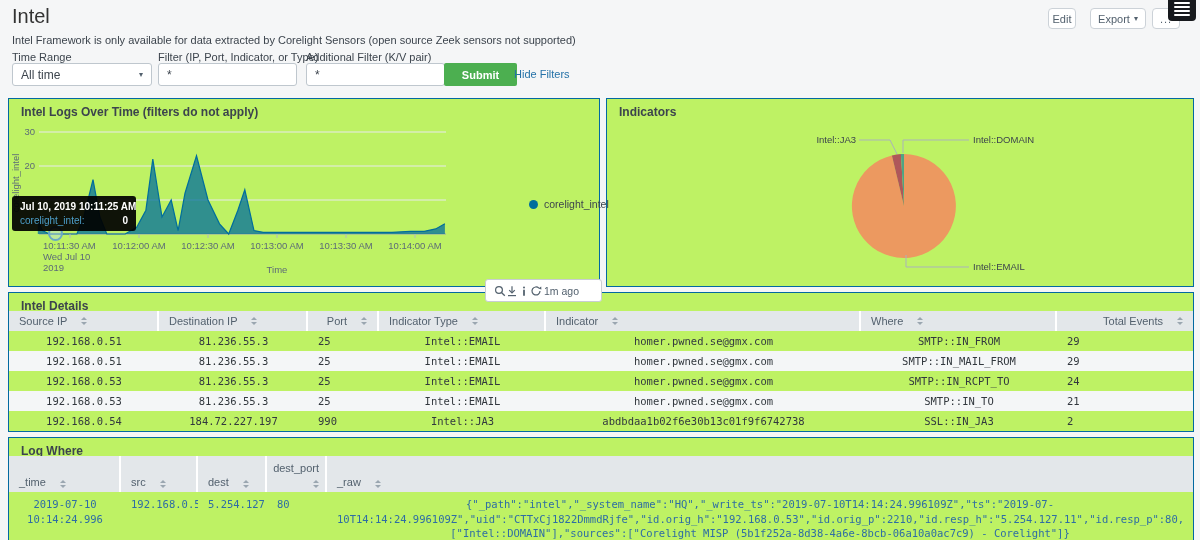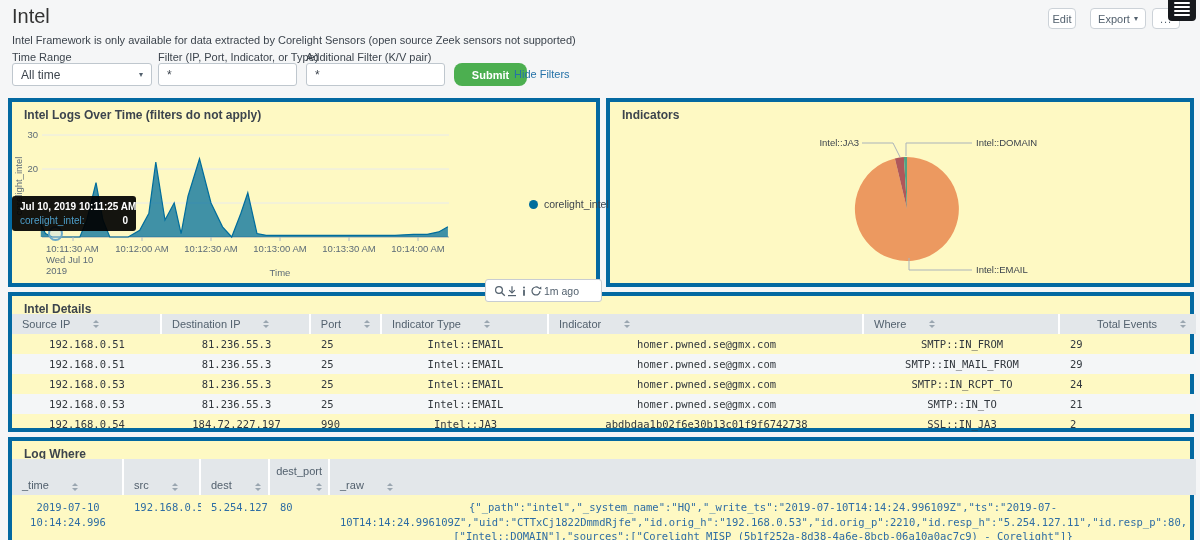--- a/index.html
+++ b/index.html
@@ -26,26 +26,26 @@
 
   
   .f-label{position:absolute;top:51px;font-size:11px;color:#3c444d;}
   .lbl-time{left:12px;} .lbl-filter{left:158px;} .lbl-add{left:306px;}
   .control{position:absolute;top:63px;height:23px;background:#fff;border:1px solid #bfc7ce;border-radius:3px;
            box-sizing:border-box;font-size:12px;color:#3c444d;}
   .select{left:12px;width:140px;display:flex;align-items:center;padding:0 8px;cursor:pointer;}
   .select .caret{margin-left:auto;}
   .input1{left:158px;width:139px;} .input2{left:306px;width:139px;}
   input.control{padding:0 8px;outline:none;font-family:inherit;}
-  .submit-btn{position:absolute;left:454px;top:63px;width:73px;height:23px;background:#4caf50;border:none;border-radius:8px;
+  .submit-btn{position:absolute;left:444px;top:63px;width:73px;height:23px;background:#4caf50;border:none;border-radius:2px;
               color:#fff;font-size:11px;font-weight:bold;display:flex;align-items:center;justify-content:center;cursor:pointer;}
   .hide-link{position:absolute;left:514px;top:68px;font-size:11px;color:#2572a8;cursor:pointer;}
 
   
-  .panel{position:absolute;background:#fef9c3;border:4px solid #0369a1;box-sizing:border-box;}
+  .panel{position:absolute;background:#bef264;border:1px solid #0369a1;box-sizing:border-box;}
   .panel-title{position:absolute;left:12px;top:6px;font-size:12px;font-weight:bold;color:#3c444d;white-space:nowrap;}
   .chart-panel{left:8px;top:98px;width:592px;height:189px;}
   .pie-panel{left:606px;top:98px;width:588px;height:189px;}
   .details-panel{left:8px;top:292px;width:1186px;height:140px;}
   .log-panel{left:8px;top:437px;width:1186px;height:108px;}
   .panel svg.fill{position:absolute;left:0;top:0;}
 
   
   .tooltip{position:absolute;left:12px;top:196px;width:124px;background:rgba(0,0,0,.92);border-radius:3px;
            padding:5px 8px;box-sizing:border-box;z-index:20;}
@@ -66,21 +66,21 @@
                  border-radius:3px;box-sizing:border-box;display:flex;align-items:center;padding:0 8px;z-index:30;}
   .chart-toolbar .icon{width:12px;height:12px;display:block;cursor:pointer;}
   .refresh-age{font-size:10.5px;color:#53616e;margin-left:2px;white-space:nowrap;}
 
   
   .tbl{position:absolute;left:0;top:18px;width:1184px;}
   .tr{display:grid;}
   .details-grid{grid-template-columns:150px 149px 71px 167px 315px 196px 136px;}
   .log-grid{grid-template-columns:112px 77px 69px 60px 866px;}
   .th{background:#e3e7ea;color:#53616e;font-size:11px;height:20px;padding:0 10px;border-right:2px solid #fff;
-      display:flex;align-items:center;gap:23px;box-sizing:border-box;cursor:pointer;white-space:nowrap;}
+      display:flex;align-items:center;gap:14px;box-sizing:border-box;cursor:pointer;white-space:nowrap;}
   .th:last-child{border-right:none;}
   .th.right{justify-content:flex-end;}
   .log-tbl .th{height:36px;align-items:flex-end;padding-bottom:4px;}
   .log-tbl .th.wrapcol{flex-wrap:wrap;justify-content:flex-end;padding-right:6px;row-gap:0;line-height:11px;}
   .sort{display:inline-flex;flex-direction:column;gap:2px;}
   .sort i{display:block;width:0;height:0;border-left:3px solid transparent;border-right:3px solid transparent;}
   .sort .up{border-bottom:3px solid #9aa6b0;}
   .sort .dn{border-top:3px solid #9aa6b0;}
   .td{font-family:"DejaVu Sans Mono","Liberation Mono",monospace;font-size:10.5px;color:#32383e;height:20px;
       line-height:20px;padding:0 10px;white-space:nowrap;overflow:hidden;box-sizing:border-box;text-align:center;}

